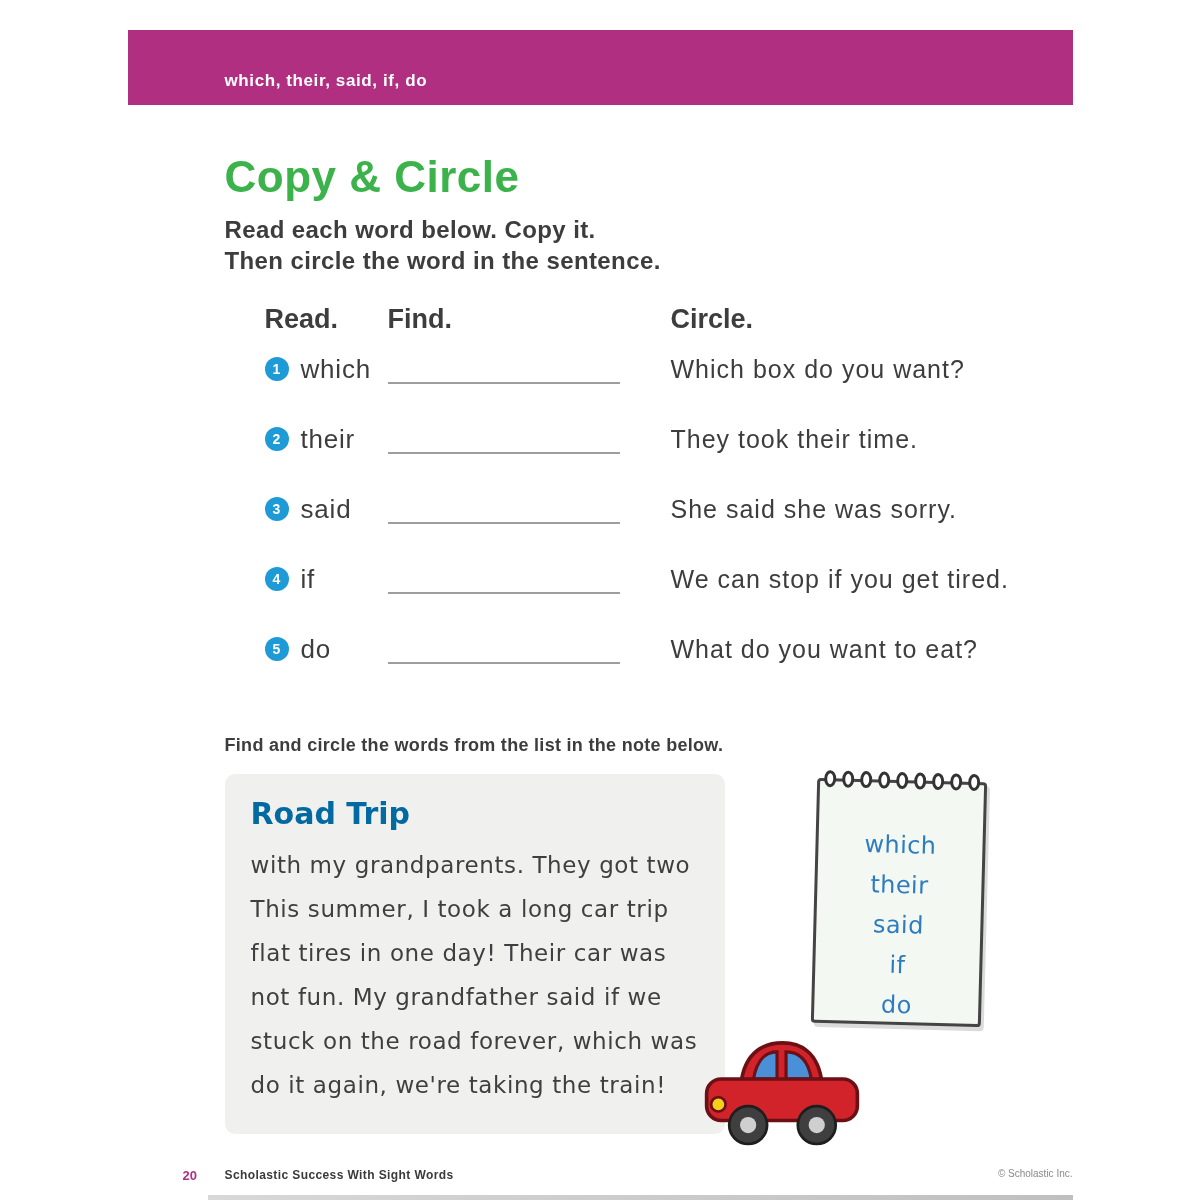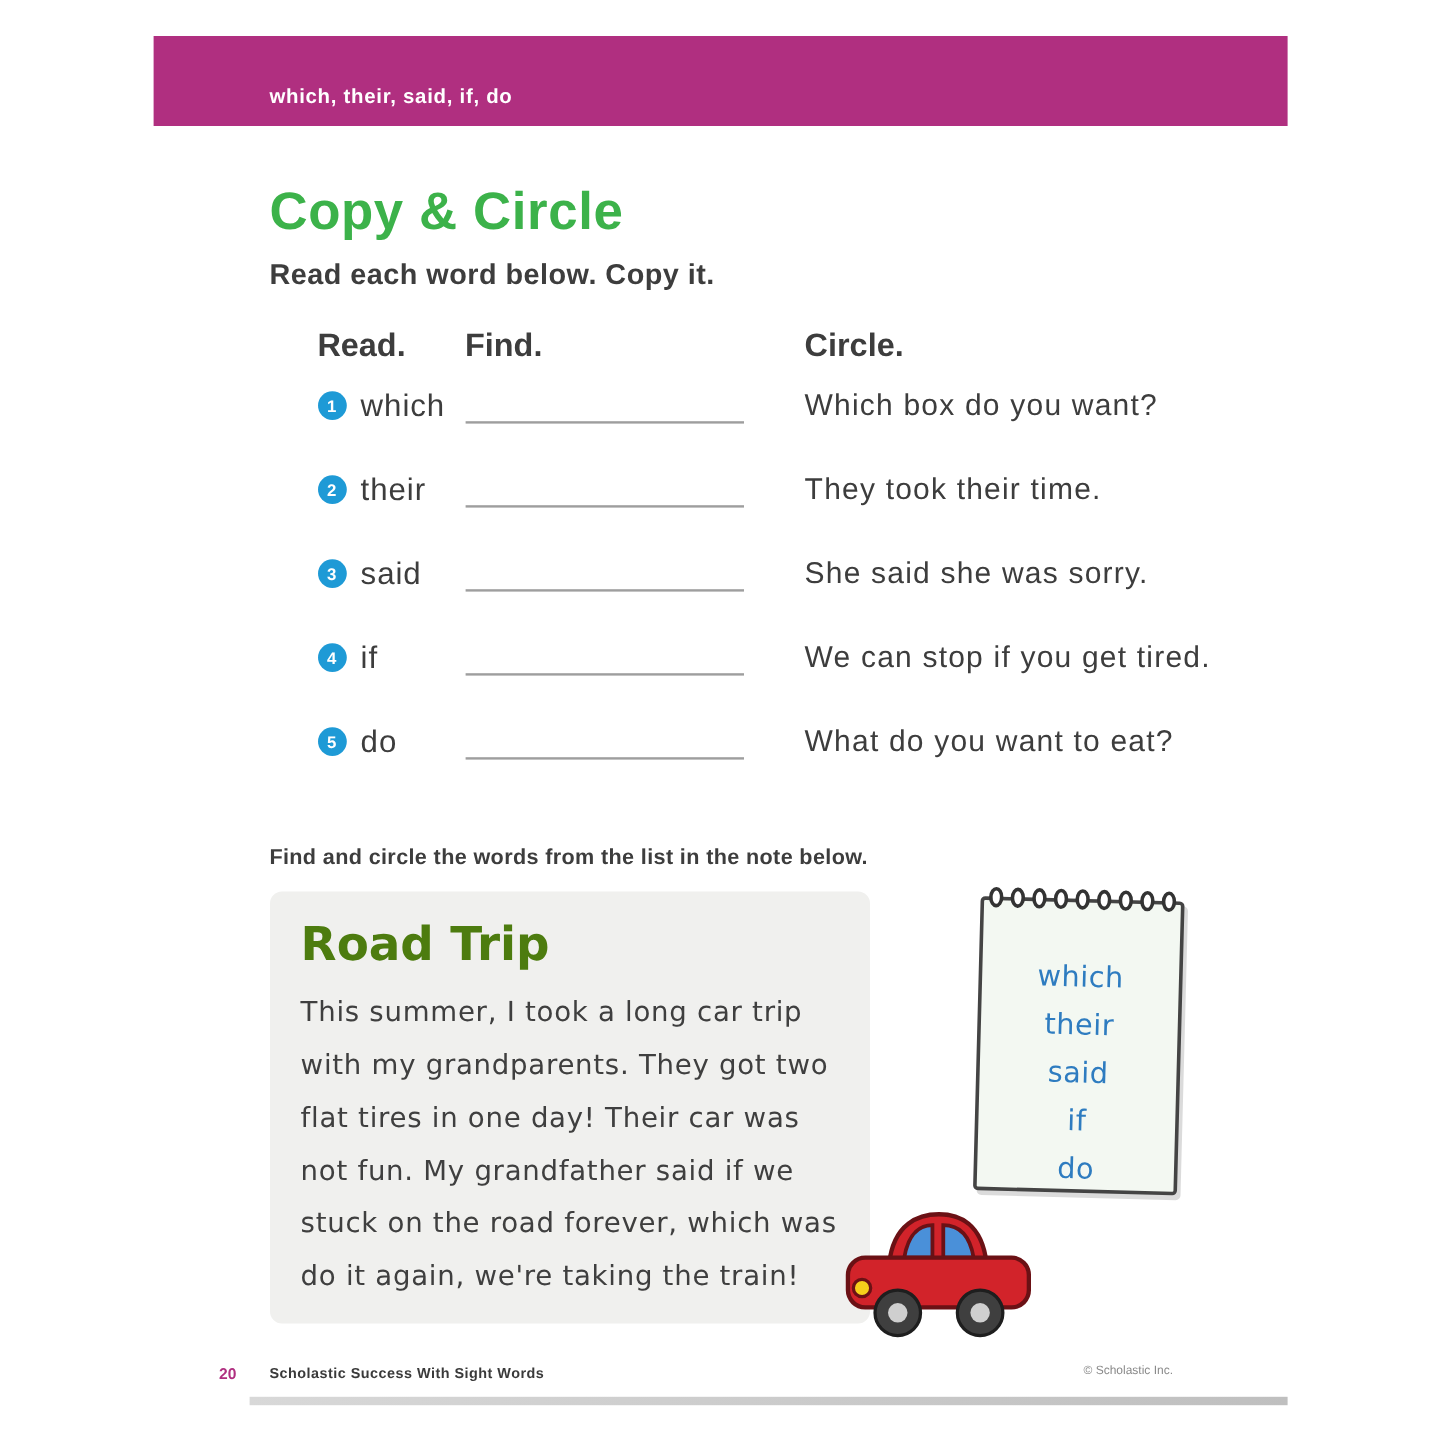--- a/index.html
+++ b/index.html
@@ -50,21 +50,21 @@
   .find-instruction { margin-top:46px; font-size:18px; font-weight:bold; letter-spacing:.3px; line-height:30px; }
 
   
   .bottom-section { position:relative; height:390px; margin-top:14px; }
 
   .note-box {
     position:absolute; left:97px; top:0;
     width:500px; height:360px; background:#f0f0ee; border-radius:10px;
     padding:22px 0 0 26px;
   }
-  .note-title { font-size:39px; font-weight:bold; color:#4d7c0f; font-family:"DejaVu Sans", sans-serif; }
+  .note-title { font-size:30px; font-weight:bold; color:#0369a1; font-family:"DejaVu Sans", sans-serif; }
   .note-text { margin-top:12px; font-family:"DejaVu Sans", sans-serif; color:#3f3f3f; }
   .note-line { font-size:23px; line-height:44px; letter-spacing:.6px; white-space:nowrap; }
 
   .notepad {
     position:absolute; left:686px; top:6px;
     width:170px; height:245px;
     background:#f3f8f2; border:3px solid #444; border-radius:4px;
     transform:rotate(1.5deg);
     box-shadow:3px 4px 0 rgba(0,0,0,.14);
   }
@@ -75,38 +75,39 @@
     color:var(--notepad-blue,#2e7cc0); font-size:24px; line-height:40px;
     font-family:"DejaVu Sans", sans-serif; letter-spacing:.4px;
   }
 
   .car { position:absolute; left:575px; top:258px; }
 
   
   .footer { display:flex; align-items:flex-start; margin-top:4px; padding-left:55px; }
   .page-num { width:42px; font-size:13px; font-weight:bold; color:var(--header-bar,#b02f80); }
   .book-title { font-size:12px; font-weight:bold; color:#3a3a3a; letter-spacing:.4px; }
-  .copyright { margin-left:auto; margin-right:95px; font-size:10px; color:#8a8a8a; }
+  .copyright { margin-left:auto; font-size:10px; color:#8a8a8a; }
 
   .bottom-strip { margin-top:12px; margin-left:80px; height:7px; background:linear-gradient(90deg,#d8d8d8,#bfbfbf); }
 </style>
 </head>
 <body>
 
 <div class="page">
 
   <div class="header-bar">
     <span class="header-words">which, their, said, if, do</span>
   </div>
 
   <div class="content">
     <h1 class="title">Copy &amp; Circle</h1>
 
     <div class="instructions">
       <div>Read each word below. Copy it.</div>
+      <div>Then circle the word in the sentence.</div>
     </div>
 
     <div class="word-table">
       <div class="table-header">
         <div class="th-read">Read.</div>
         <div class="th-copy">Find.</div>
         <div class="th-circle">Circle.</div>
       </div>
 
       <div class="word-row">
@@ -166,22 +167,22 @@
     </div>
 
     <div class="find-instruction">Find and circle the words from the list in the note below.</div>
   </div>
 
   <div class="bottom-section">
 
     <div class="note-box">
       <div class="note-title">Road Trip</div>
       <div class="note-text">
+        <div class="note-line">with my grandparents. They got two</div>
         <div class="note-line">This summer, I took a long car trip</div>
-        <div class="note-line">with my grandparents. They got two</div>
         <div class="note-line">flat tires in one day! Their car was</div>
         <div class="note-line">not fun. My grandfather said if we</div>
         <div class="note-line">stuck on the road forever, which was</div>
         <div class="note-line">do it again, we're taking the train!</div>
       </div>
     </div>
 
     <div class="notepad">
       <div class="spiral">
         <span class="spiral-ring"></span>

